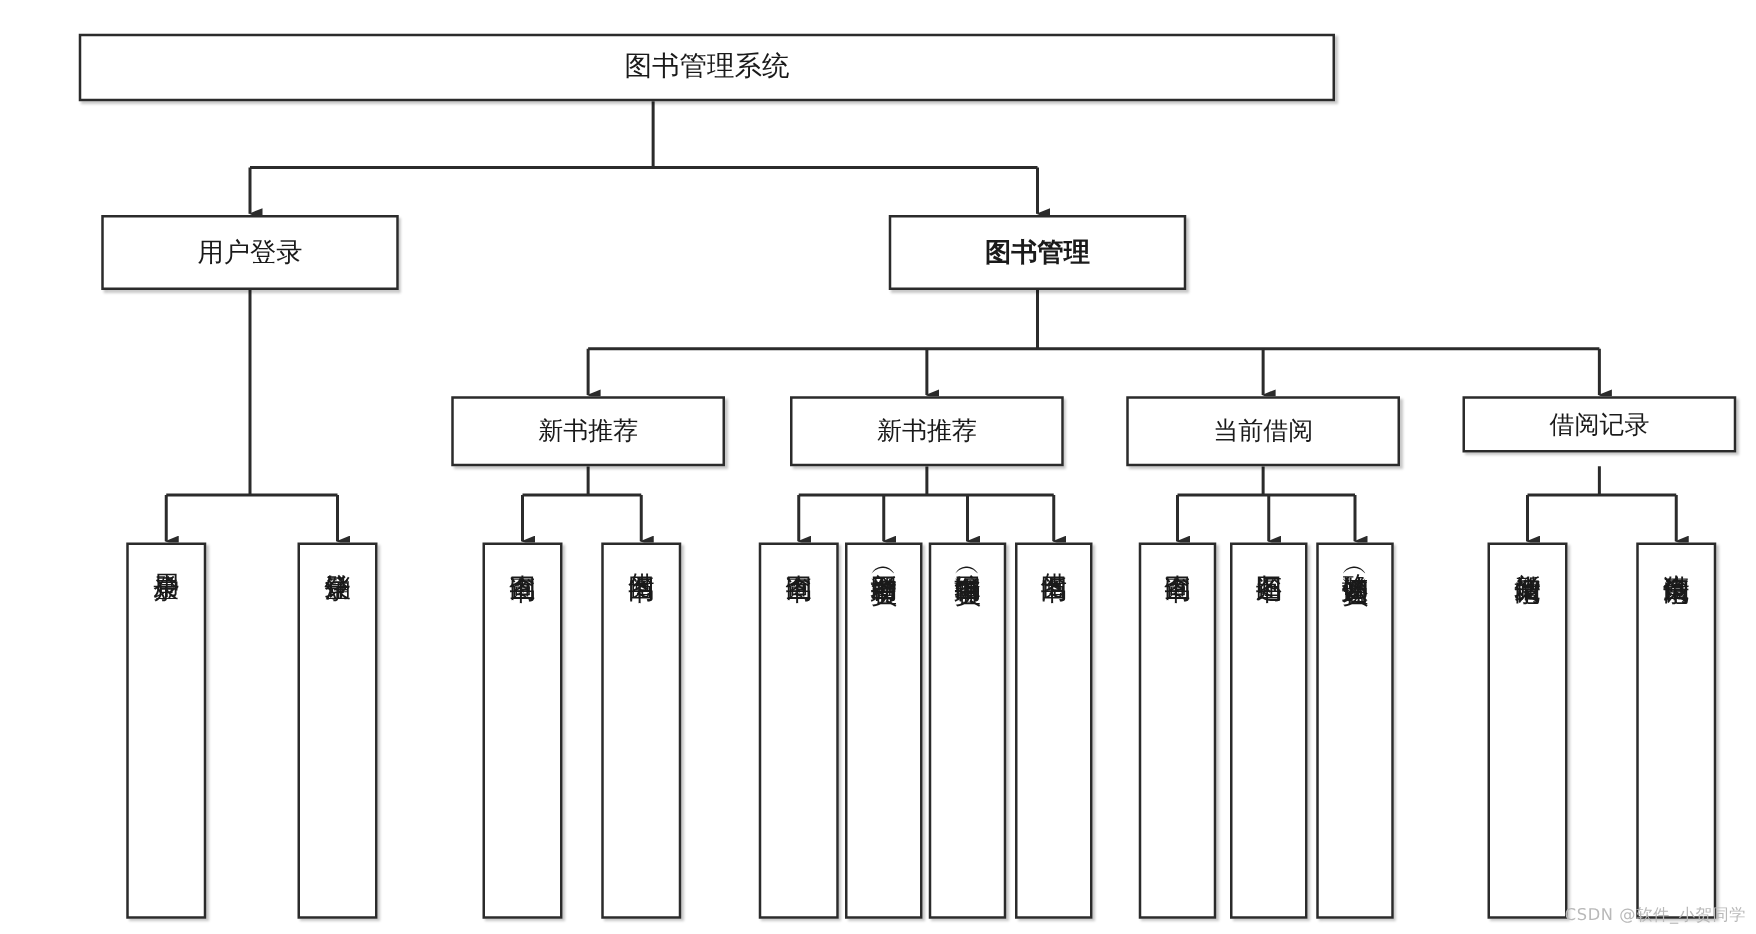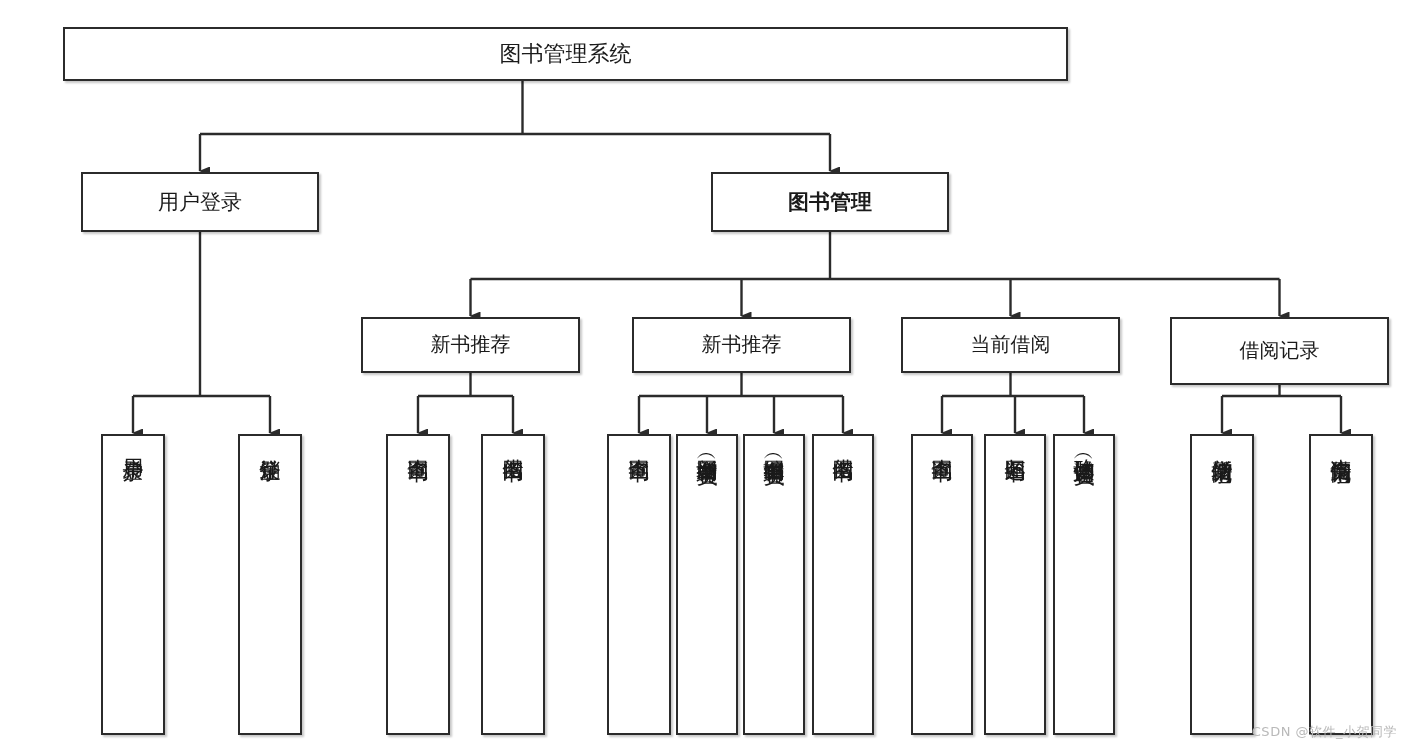--- a/index.html
+++ b/index.html
@@ -129,21 +129,21 @@
   </div>
 
   <div class="node node-l2" style="left: 632px; top: 317px; width: 219px; height: 56px;">
     <span class="label">新书推荐</span>
   </div>
 
   <div class="node node-l2" style="left: 901px; top: 317px; width: 219px; height: 56px;">
     <span class="label">当前借阅</span>
   </div>
 
-  <div class="node node-l2" style="left: 1170px; top: 317px; width: 219px; height: 68px;">
+  <div class="node node-l2" style="left: 1170px; top: 317px; width: 219px; height: 45px;">
     <span class="label">借阅记录</span>
   </div>
 
   <div class="node node-leaf" style="left: 101px; top: 434px; width: 64px; height: 301px;">
     <span class="label">用户登录</span>
   </div>
   <div class="node node-leaf" style="left: 238px; top: 434px; width: 64px; height: 301px;">
     <span class="label">注销登录</span>
   </div>
   <div class="node node-leaf" style="left: 386px; top: 434px; width: 64px; height: 301px;">

